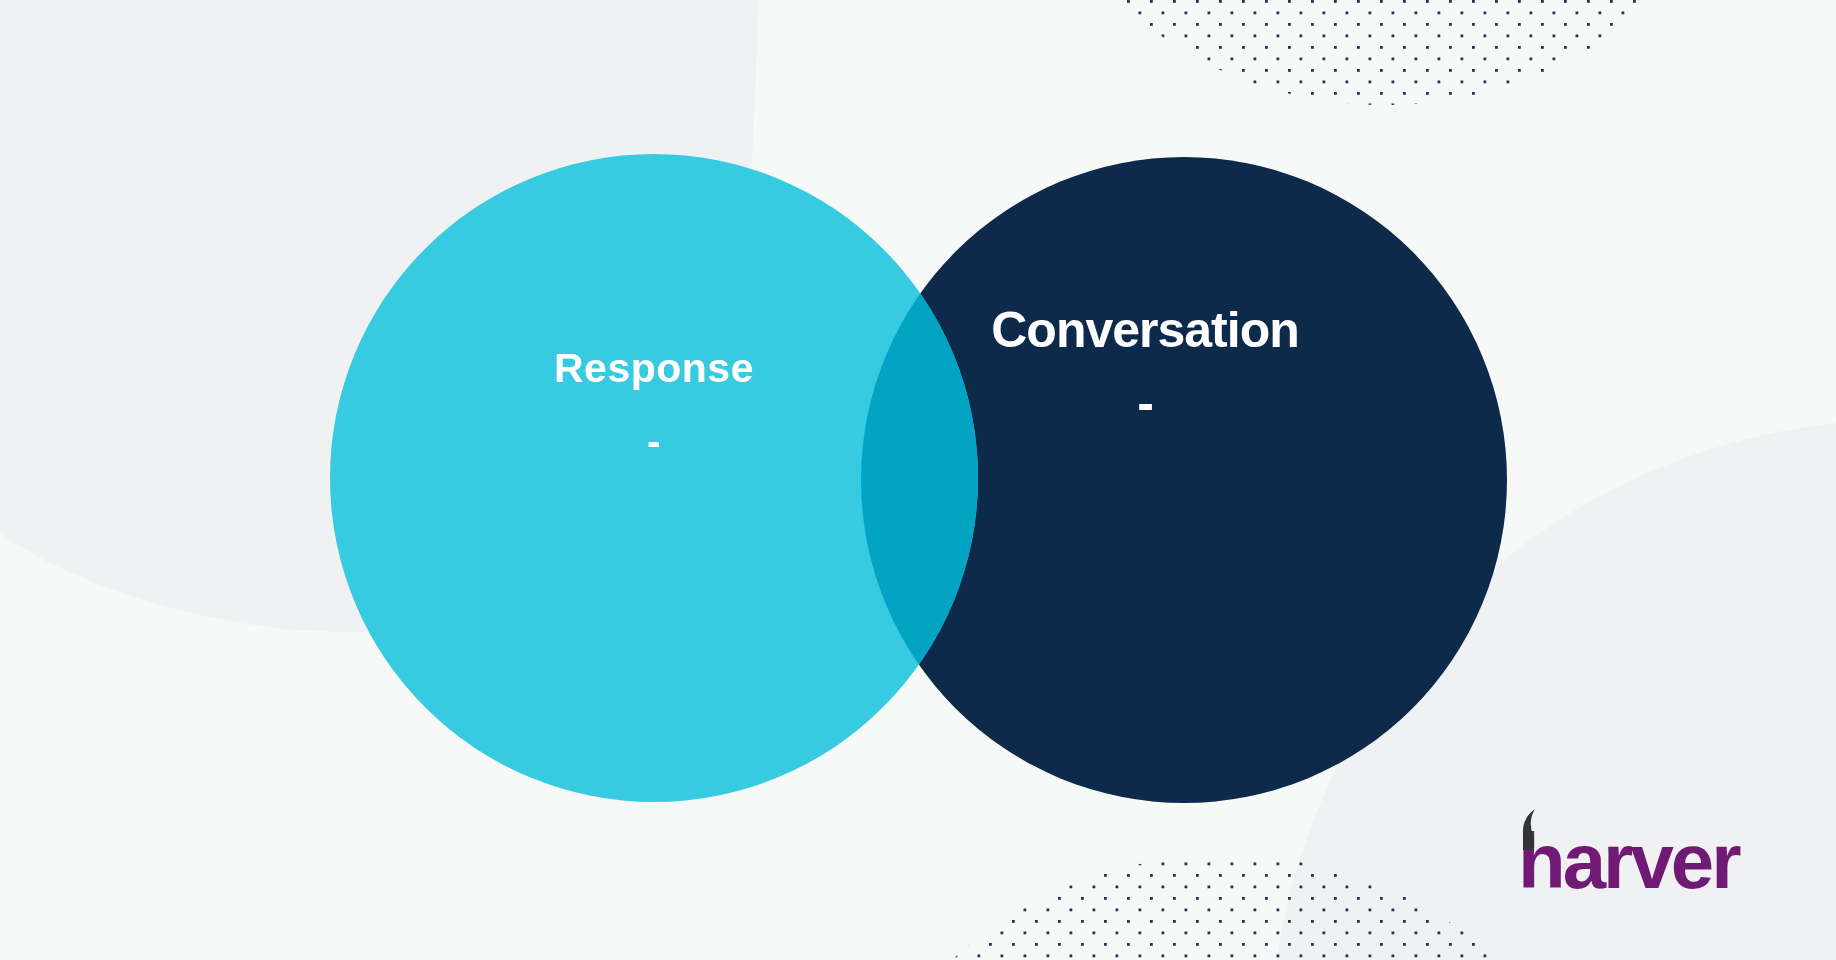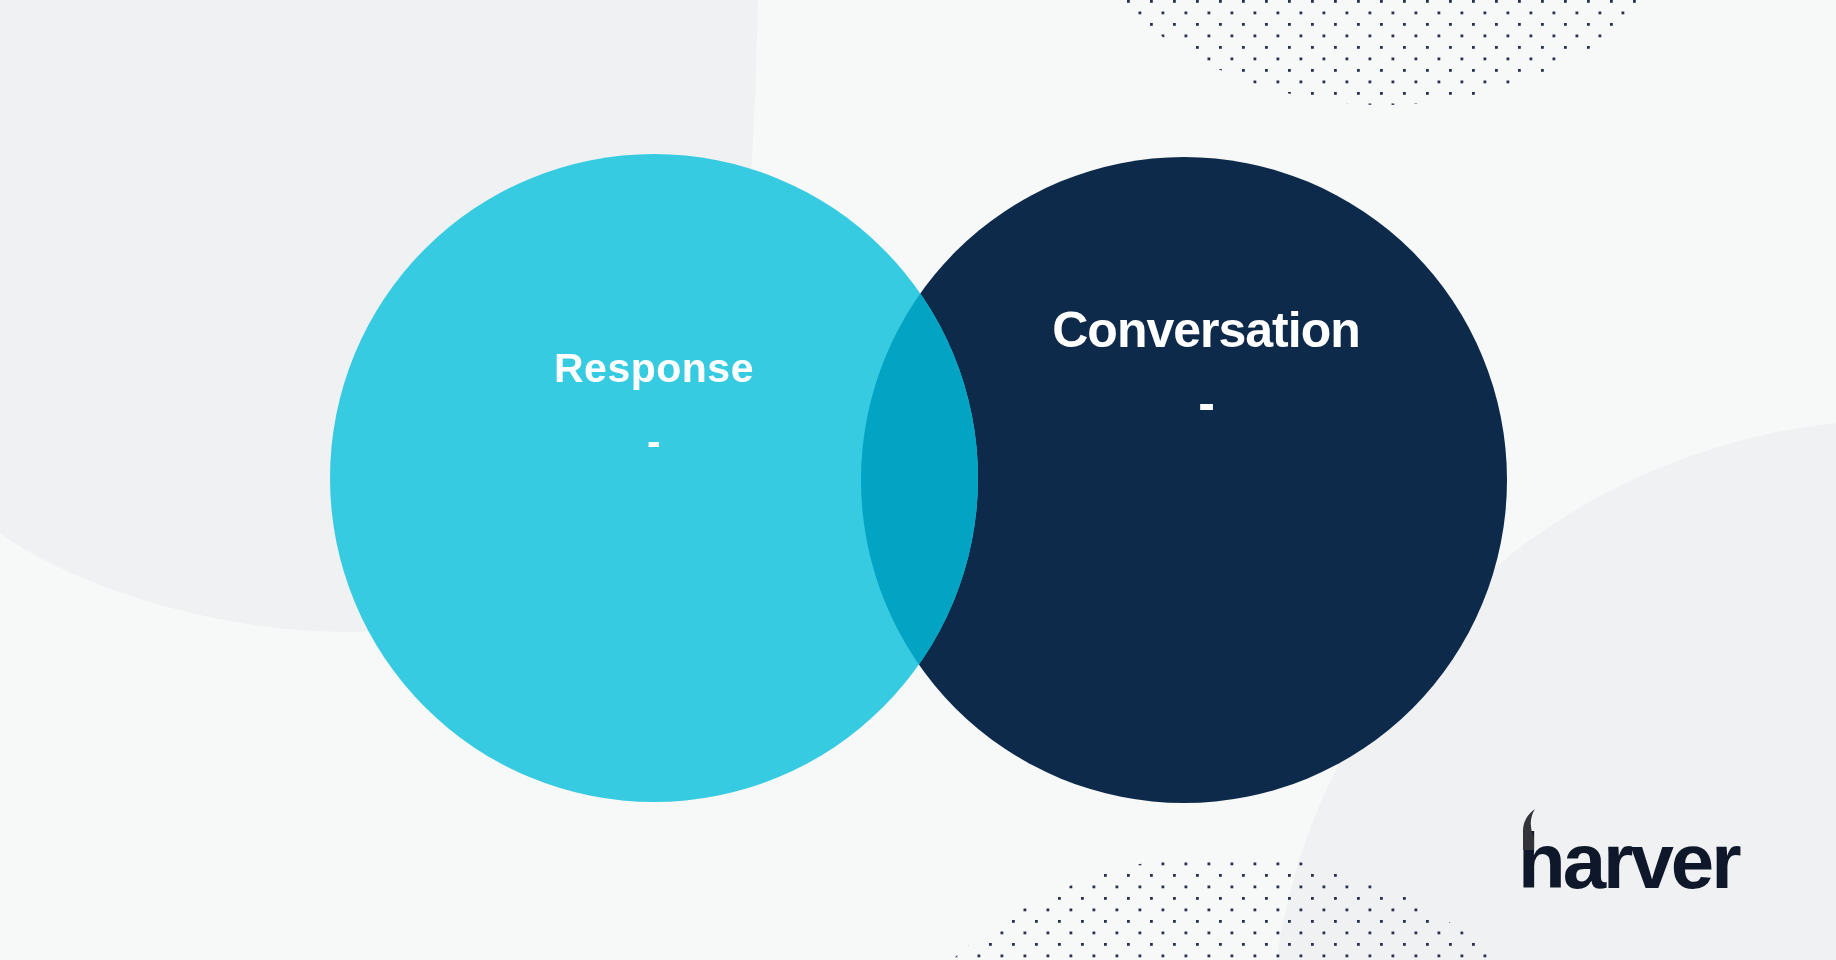--- a/index.html
+++ b/index.html
@@ -37,34 +37,34 @@
     line-height: 73px;
     white-space: nowrap;
   }
   .label-left {
     left: 404px;
     top: 332px;
     font-size: 41px;
     letter-spacing: 0.5px;
   }
   .label-right {
-    left: 956px;
+    left: 895px;
     top: 294px;
     font-size: 50px;
     letter-spacing: -1px;
   }
   .logo {
     position: absolute;
     left: 1518px;
     top: 822px;
     font-size: 78px;
     line-height: 78px;
     font-weight: bold;
     letter-spacing: -3px;
-    color: #0f172a;
+    color: #701a75;
     z-index: 4;
   }
   .logo-swash {
     position: absolute;
     left: 1518px;
     top: 800px;
     z-index: 5;
   }
 </style>
 </head>

